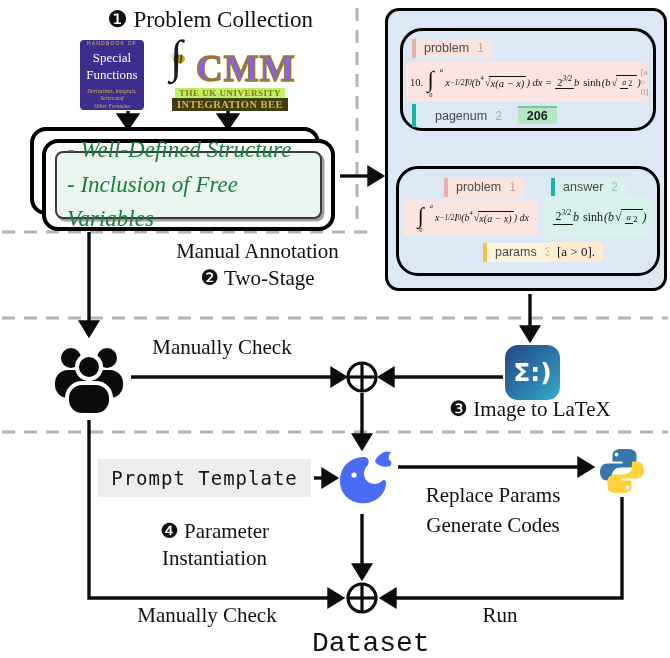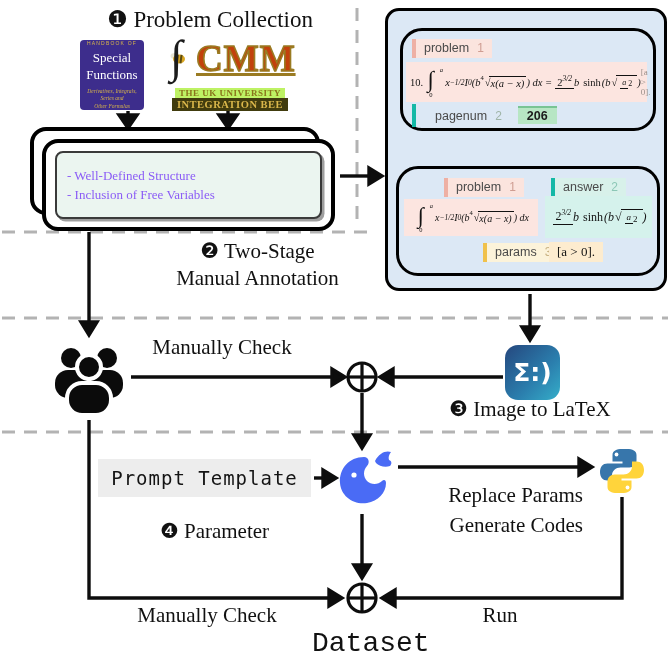--- a/index.html
+++ b/index.html
@@ -14,31 +14,31 @@
 
   
   .book1{background:#3d2d8c;border-radius:4px;text-align:center;color:#fff;
          display:flex;flex-direction:column;justify-content:center;}
   .book1 .kicker{font-family:"Liberation Sans",sans-serif;font-size:5px;letter-spacing:1.2px;color:#d8b54a;margin-bottom:2px;}
   .book1 .t{font-size:13px;line-height:1.05;color:#fff;}
   .book1 .st{font-size:5.5px;font-style:italic;color:#d8b54a;line-height:1.35;margin-top:3px;}
   .cmm{display:flex;flex-direction:column;align-items:center;}
   .cmm-row{position:relative;height:50px;width:120px;}
   .cmm-int{position:absolute;left:0;top:-4px;font-size:46px;font-style:italic;color:#1c1c1c;line-height:1;}
-  .cmm-logo{position:absolute;left:26px;top:2px;font-family:"Liberation Serif",serif;font-weight:bold;
-            font-size:37px;line-height:1;color:#c2410c;-webkit-text-stroke:1.6px #9a7b22;letter-spacing:1px;text-decoration:underline;}
+  .cmm-logo{position:absolute;left:26px;top:12px;font-family:"Liberation Serif",serif;font-weight:bold;
+            font-size:37px;line-height:1;color:#8b5cf6;-webkit-text-stroke:1.6px #9a7b22;letter-spacing:1px;}
   .band1{font-size:9px;font-weight:bold;color:#8a741c;background:#bef264;padding:0px 4px;letter-spacing:.5px;}
   .band2{font-size:10.5px;font-weight:bold;color:#d9b64a;background:#413c0e;padding:1px 5px;letter-spacing:.5px;}
 
   
   .card{position:absolute;border:4px solid #000;border-radius:16px;background:#fff;}
   .mint{position:absolute;left:9px;top:8px;right:9px;bottom:8px;background:#ebf5f0;
         border:2px solid #3a3a3a;border-radius:8px;box-shadow:2.5px 2.5px 0 #9f9f9f;
         display:flex;flex-direction:column;justify-content:center;padding-left:10px;}
-  .mint .line{font-size:13px;line-height:1.5;color:#8b5cf6;}
+  .mint .line{font-size:23px;line-height:1.5;color:#15803d;font-style:italic;}
 
   
   .panel{background:#dce8f5;border:3.5px solid #000;border-radius:14px;}
   .ibox{position:absolute;background:#dce8f5;border:3px solid #000;border-radius:22px;}
 
   .chip{position:absolute;display:inline-flex;align-items:baseline;gap:8px;padding:2px 8px 3px;
         font-family:"Liberation Sans","DejaVu Sans",sans-serif;font-size:12.5px;color:#4a4a4a;border-left:4px solid transparent;white-space:nowrap;}
   .chip.pink{background:#fbe4de;border-left-color:#eeb0a4;}
   .chip.teal{background:#d8f1ea;border-left-color:#14b8a6;justify-content:space-between;}
   .chip.bar-teal{background:transparent;border-left-color:#14b8a6;padding-left:19px;}
@@ -181,22 +181,22 @@
     <div class="card" style="left:30px;top:127px;width:282px;height:80px;"></div>
     <div class="card" style="left:42px;top:139px;width:285px;height:84px;">
       <div class="mint">
         <div class="line">- Well-Defined Structure</div>
         <div class="line">- Inclusion of Free Variables</div>
       </div>
     </div>
   </div>
 
   <div class="abs z2 lbl" style="left:160px;top:238px;width:195px;font-size:21px;">
+    <div>Manual Annotation</div>
     <div>❷ Two-Stage</div>
-    <div>Manual Annotation</div>
   </div>
 
   <div class="abs z2 panel" style="left:385px;top:8px;width:276px;height:277px;">
 
     <div class="ibox" style="left:12px;top:17px;width:250px;height:97px;">
       <span class="chip pink" style="left:9px;top:8px;">
         <span>problem</span>
         <span class="num">1</span>
       </span>
       <div class="abs fr-pink" style="left:3px;top:31px;width:241px;height:40px;display:flex;align-items:center;justify-content:space-between;padding:0 4px;box-sizing:border-box;">
@@ -309,34 +309,35 @@
   <div class="abs z2 lbl" style="left:420px;top:396px;width:220px;font-size:21px;">❸ Image to LaTeX</div>
 
   <div class="abs z2 promptbox" style="left:98px;top:459px;width:213px;height:38px;">Prompt Template</div>
 
   <svg class="abs z2" style="left:334px;top:449px;" width="58" height="62" viewBox="0 0 58 62">
     <path fill="#4a6bf5" d="M41 12 C45 4 52 1 57 3 C55 6 54 8 55 11 C58 12 58 15 56 17 C51 19 45 17 42 14 Z"></path>
     <path fill="#4a6bf5" d="M30 8 C15 8 5 20 6 34 C7 47 19 56 33 54 C44 52 52 44 52 34 C52 31 50 30 48 32 C44 36 37 36 33 32 C29 28 29 21 33 17 C36 14 35 8 30 8 Z"></path>
     <circle cx="20" cy="26" r="2.6" fill="#fff"></circle>
   </svg>
 
-  <div class="abs z2 lbl" style="left:403px;top:480px;width:180px;font-size:21px;text-align:right;line-height:1.45;">
+  <div class="abs z2 lbl" style="left:403px;top:480px;width:180px;font-size:21px;text-align:center;line-height:1.45;">
     <div>Replace Params</div>
     <div>Generate Codes</div>
   </div>
 
   <svg class="abs z2" style="left:598px;top:447px;" width="48" height="48" viewBox="0 0 48 48">
     <path fill="#3776ab" d="M24 2c-5.5 0-9.5 1.7-9.5 6v6.5h10v2H9.5C4.8 16.5 2 19.8 2 25s2.8 8.5 7.5 8.5H14v-5c0-4.5 3.8-8 8.5-8h9c3.9 0 7-3.1 7-7V8c0-4.3-4-6-9.5-6H24z"></path>
     <circle cx="18.5" cy="7.5" r="1.9" fill="#fff"></circle>
     <path fill="#ffd43b" d="M24 46c5.5 0 9.5-1.7 9.5-6v-6.5h-10v-2h15c4.7 0 7.5-3.3 7.5-8.5s-2.8-8.5-7.5-8.5H34v5c0 4.5-3.8 8-8.5 8h-9c-3.9 0-7 3.1-7 7v5.5c0 4.3 4 6 9.5 6H24z"></path>
     <circle cx="29.5" cy="40.5" r="1.9" fill="#fff"></circle>
   </svg>
 
   <div class="abs z2 lbl" style="left:112px;top:518px;width:205px;font-size:21px;">
     <div>❹ Parameter</div>
+    <div>Instantiation</div>
   </div>
 
   <div class="abs z2 lbl" style="left:112px;top:602px;width:190px;font-size:21px;">Manually Check</div>
 
   <div class="abs z2 lbl" style="left:455px;top:602px;width:90px;font-size:21px;">Run</div>
 
   <div class="abs z2 lbl" style="left:312px;top:626px;width:100px;font-size:28px;font-family:Liberation Mono, monospace;">Dataset</div>
 
 </div>
 

